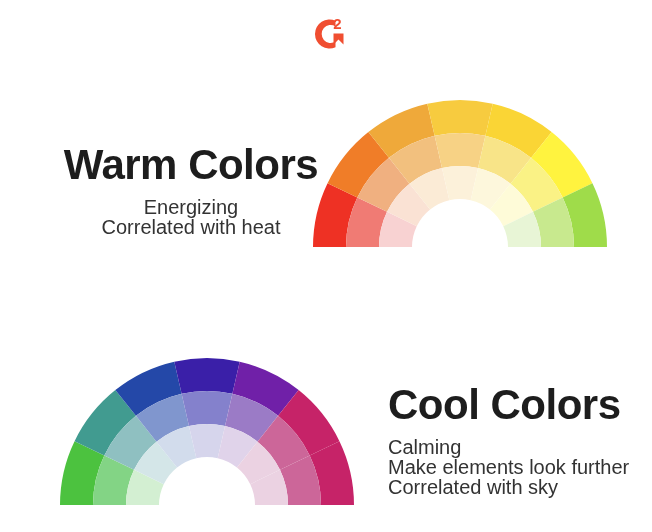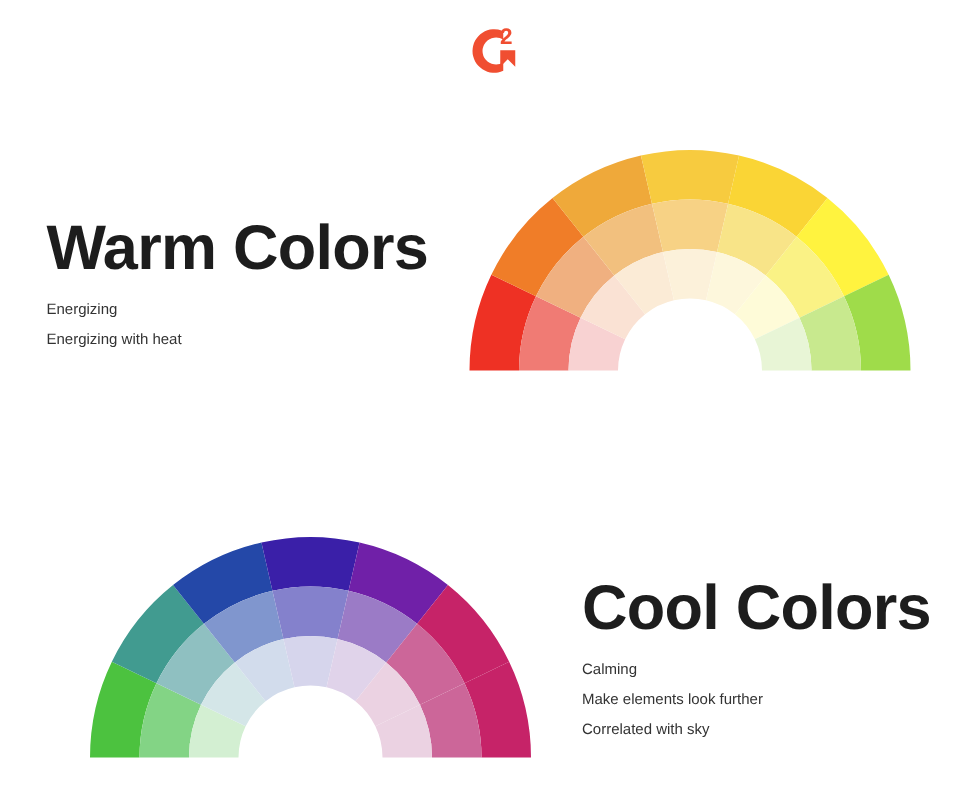--- a/index.html
+++ b/index.html
@@ -23,24 +23,24 @@
     top: 14px;
     width: 40px;
     height: 40px;
   }
 
   
   .text-block {
     position: absolute;
   }
   #warm-text {
-    left: 31px;
+    left: 51px;
     top: 143px;
     width: 280px;
-    text-align: left;
+    text-align: center;
   }
   #cool-text {
     left: 388px;
     top: 383px;
     width: 270px;
     text-align: left;
   }
   .heading {
     font-size: 42px;
     font-weight: bold;
@@ -49,21 +49,21 @@
     line-height: 1.05;
     margin: 0 0 10px 0;
     white-space: nowrap;
   }
   .bullets {
     margin: 0;
     padding: 0;
     list-style: none;
   }
   .bullets li {
-    font-size: 10px;
+    font-size: 20px;
     color: #333333;
     line-height: 20px;
     white-space: nowrap;
   }
 
   
   .wheel {
     position: absolute;
   }
   #warm-wheel {
@@ -113,21 +113,21 @@
         <path d="M200.50267395055744,86.67164992008958 A81,81 0 0 1 222.97847830009596,114.8554171314778 L193.2465056593161,129.1735805223572 A48,48 0 0 0 179.9275104892192,112.47208884153457 Z" fill="#FEFBD8"></path>
         <path d="M222.97847830009596,114.8554171314778 A81,81 0 0 1 231,150 L198,150 A48,48 0 0 0 193.2465056593161,129.1735805223572 Z" fill="#E8F5D6"></path>
       </g>
   </svg>
 </div>
 
 <div id="warm-text" class="text-block">
   <h1 class="heading">Warm Colors</h1>
   <ul class="bullets">
     <li>Energizing</li>
-    <li>Energizing with heat</li>
+    <li>Correlated with heat</li>
   </ul>
 </div>
 
 <div id="cool-wheel" class="wheel">
   <svg width="300" height="152" viewBox="0 0 300 152">
     <g>
         <path d="M3,149.99999999999997 A147,147 0 0 1 17.55757641834441,86.21909034971894 L47.28954905912423,100.53725374059836 A114,114 0 0 0 36,150 Z" fill="#4CC23F"></path>
         <path d="M17.55757641834441,86.21909034971894 A147,147 0 0 1 58.34699912676618,35.07077207719961 L78.92216258810438,60.871210998644585 A114,114 0 0 0 47.28954905912423,100.53725374059836 Z" fill="#419B90"></path>
         <path d="M58.34699912676618,35.07077207719961 A147,147 0 0 1 117.2894227084218,6.685596909271936 L124.63261352898016,38.8582180112721 A114,114 0 0 0 78.92216258810438,60.871210998644585 Z" fill="#2448A8"></path>
         <path d="M117.2894227084218,6.685596909271936 A147,147 0 0 1 182.71057729157823,6.685596909271936 L175.36738647101984,38.8582180112721 A114,114 0 0 0 124.63261352898016,38.8582180112721 Z" fill="#3A1FA8"></path>

